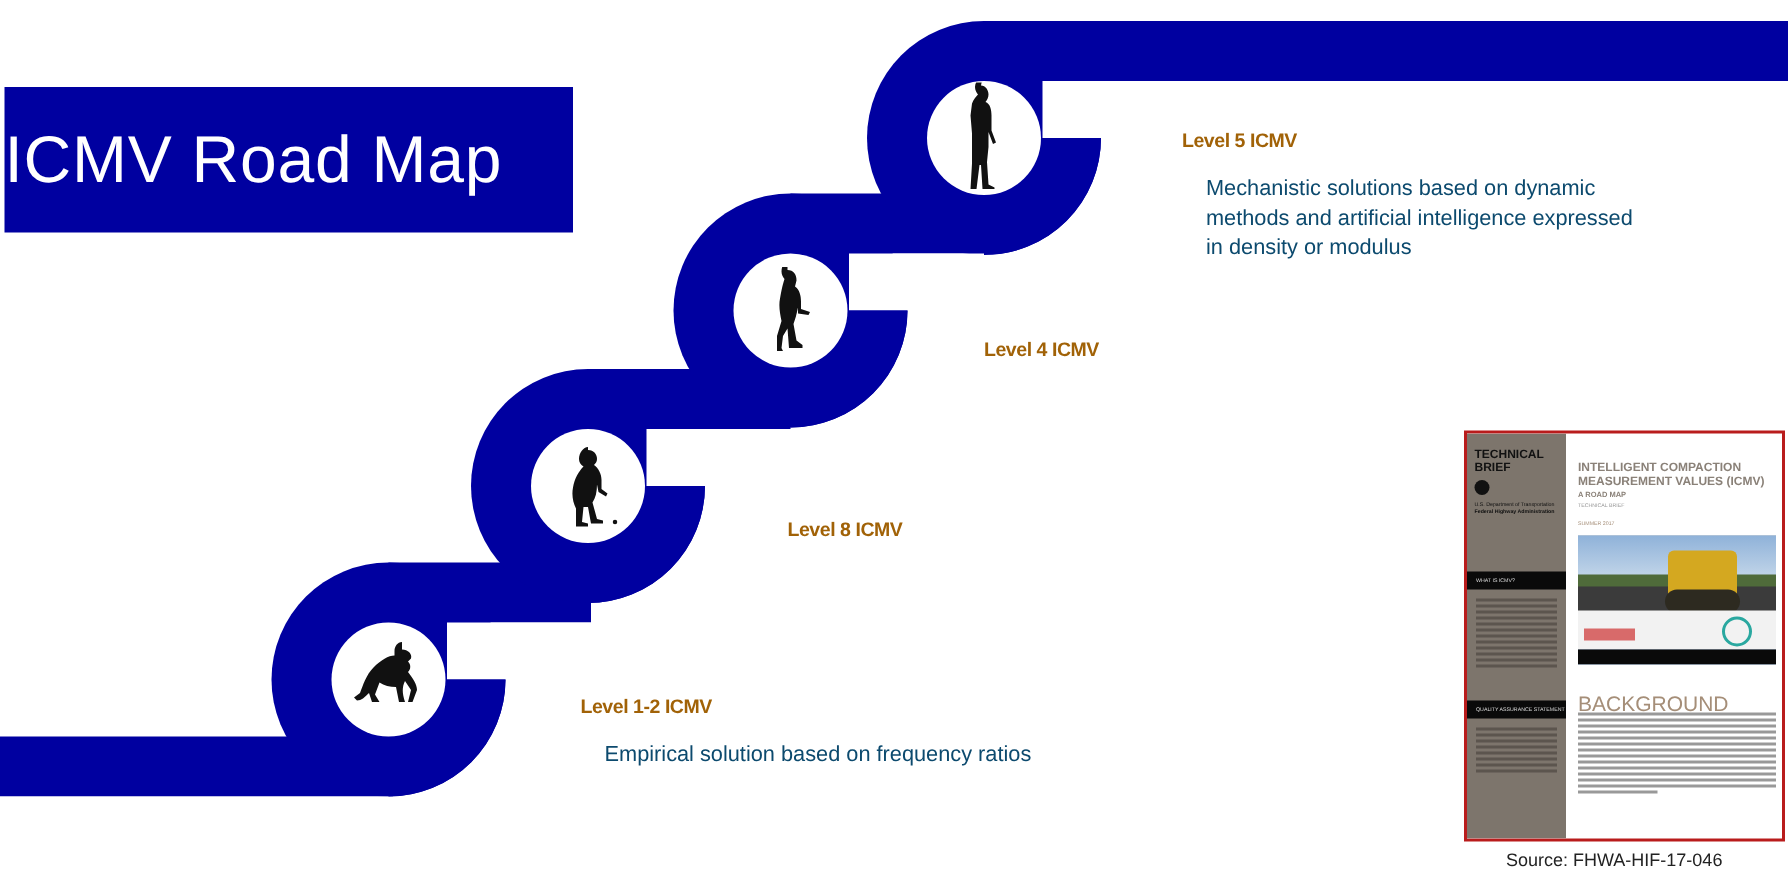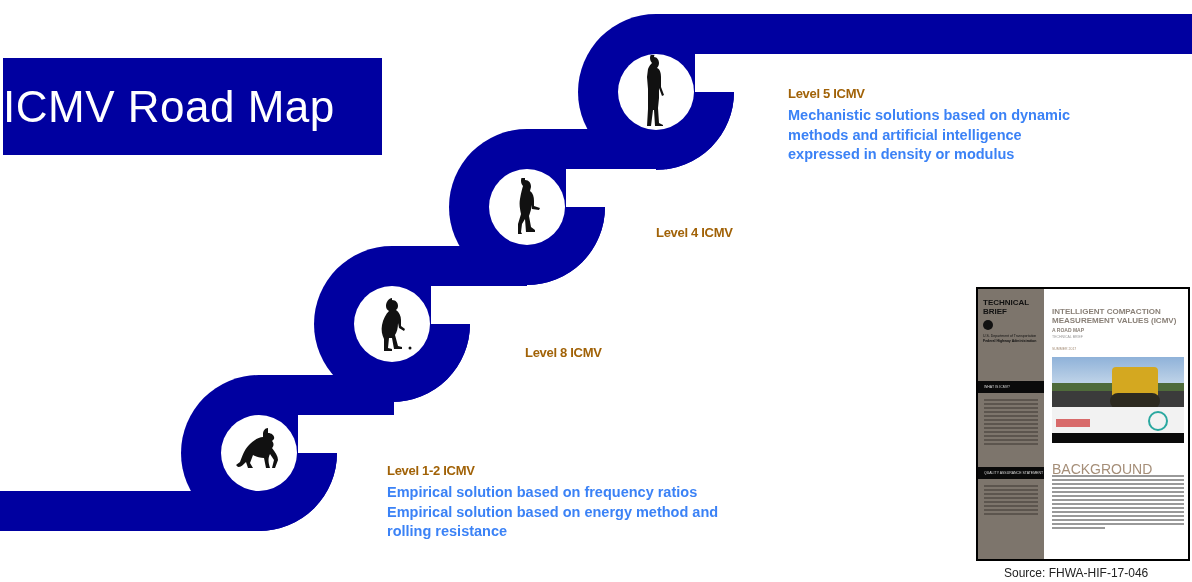--- a/index.html
+++ b/index.html
@@ -4,22 +4,22 @@
 <style>
   html, body { margin:0; padding:0; }
   body { width:1192px; height:582px; background:#ffffff; position:relative; overflow:hidden;
          font-family:"Liberation Sans", sans-serif; }
   #road { position:absolute; left:0; top:0; }
   .title-box { position:absolute; left:3px; top:58px; width:379px; height:97px; background:#0000a0;
                display:flex; align-items:center; justify-content:flex-start; }
   .title-box span { color:#ffffff; font-size:44px; font-family:"Liberation Sans", sans-serif; letter-spacing:0.5px; }
   .level { position:absolute; color:#404040; }
   .level h3 { margin:0 0 5px 0; font-size:13px; font-weight:bold; color:#a16207; letter-spacing:-0.3px; }
-  .level p { margin:0; font-size:14.5px; line-height:19.5px; color:#3b82f6;font-weight:bold; }
-  .doc { position:absolute; left:976px; top:287px; width:210px; height:270px; border:2px solid #000000; background:#fff; overflow:hidden; }
+  .level p { margin:16px; font-size:14.5px; line-height:19.5px; color:#0c4a6e; }
+  .doc { position:absolute; left:976px; top:287px; width:210px; height:270px; border:2px solid #b91c1c; background:#fff; overflow:hidden; }
   .doc .side { position:absolute; left:0; top:0; width:66px; height:100%; background:#7d756c; }
   .doc .side .hdr { color:#111; font-weight:bold; font-size:8px; line-height:9px; padding:9px 5px 0 5px; }
   .doc .side .dot { width:10px; height:10px; border-radius:50%; background:#111; margin:4px 5px; }
   .doc .side .agency { font-size:3.5px; color:#111; padding:0 5px; line-height:5px; }
   .doc .side .bar { position:absolute; left:0; width:66px; height:12px; background:#0a0a0a; color:#ddd; font-size:3.5px; line-height:12px; padding-left:6px; box-sizing:border-box; }
   .doc .side .txt { position:absolute; left:6px; width:54px; }
   .doc .side .txt div { height:2px; background:#5c554e; margin-bottom:2px; }
   .doc .main { position:absolute; left:68px; top:0; right:0; height:100%; }
   .doc .main .h1 { color:#8a8178; font-weight:bold; font-size:8px; line-height:9px; margin:18px 0 0 6px; }
   .doc .main .h2 { color:#8a8178; font-weight:bold; font-size:5px; margin:2px 0 0 6px; }
@@ -124,21 +124,20 @@
   <h3>Level 4 ICMV</h3>
 </div>
 
 <div class="level" style="left:525px;top:345px;width:350px;">
   <h3>Level 8 ICMV</h3>
 </div>
 
 <div class="level" style="left:387px;top:463px;width:380px;">
   <h3>Level 1-2 ICMV</h3>
   <p>Empirical solution based on frequency ratios</p>
-  <p style="width:375px;">Empirical solution based on energy method and rolling resistance</p>
 </div>
 
 <div class="doc">
   <div class="side">
     <div class="hdr">TECHNICAL BRIEF</div>
     <div class="dot"></div>
     <div class="agency">U.S. Department of Transportation</div>
     <div class="agency" style="font-weight:bold;">Federal Highway Administration</div>
     <div class="bar" style="top:92px;">WHAT IS ICMV?</div>
     <div class="txt" style="top:110px;">

